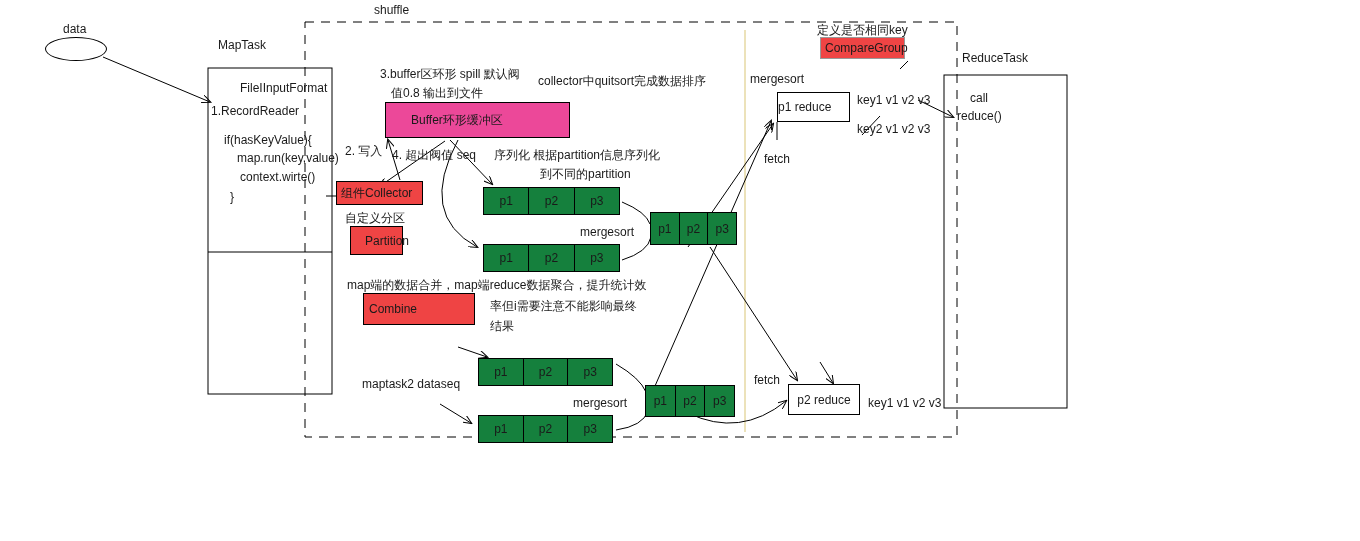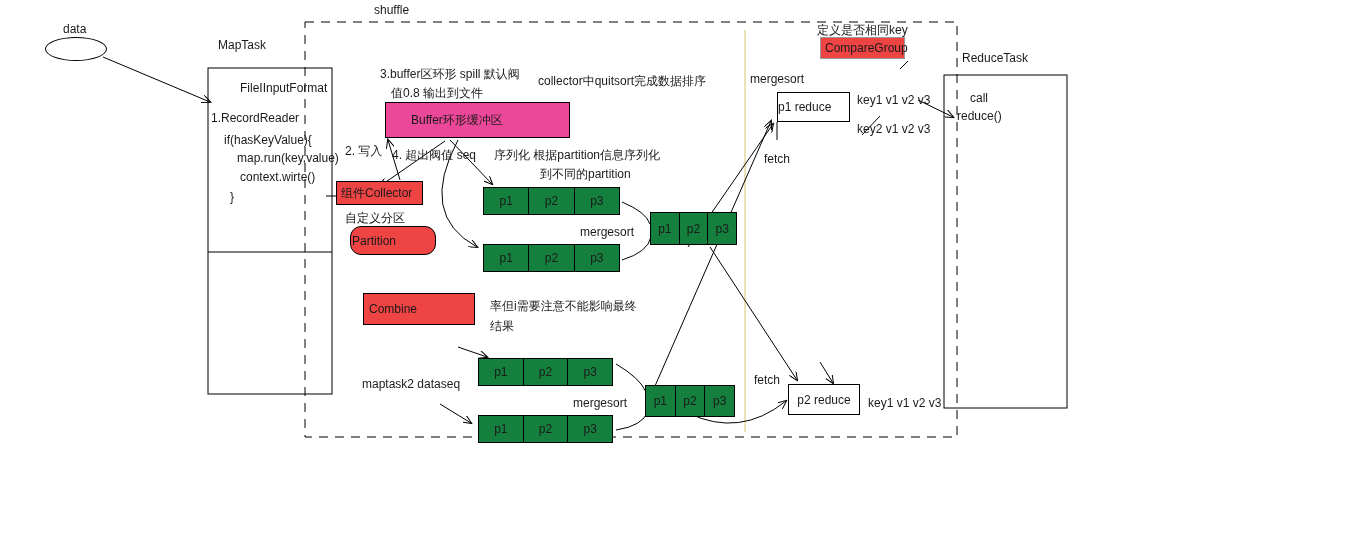--- a/index.html
+++ b/index.html
@@ -81,41 +81,41 @@
   </svg>
 
   <div class="ellipse" style="left:45px;top:37px;width:60px;height:22px;"></div>
   <div class="lbl" style="left:63px;top:22px;">data</div>
 
   <div class="lbl" style="left:374px;top:3px;">shuffle</div>
   <div class="lbl" style="left:218px;top:38px;">MapTask</div>
   <div class="lbl" style="left:962px;top:51px;">ReduceTask</div>
 
   <div class="lbl" style="left:240px;top:81px;">FileIInputFormat</div>
-  <div class="lbl code" style="left:211px;top:111px;text-align:center;">1.RecordReader</div>
+  <div class="lbl code" style="left:211px;top:104px;text-align:center;">1.RecordReader</div>
   <div class="lbl code" style="left:224px;top:133px;">if(hasKeyValue){</div>
   <div class="lbl code" style="left:237px;top:151px;">map.run(key,value)</div>
   <div class="lbl code" style="left:240px;top:170px;">context.wirte()</div>
   <div class="lbl code" style="left:230px;top:190px;">}</div>
 
   <div class="lbl" style="left:345px;top:143px;">2. 写入</div>
   <div class="lbl" style="left:380px;top:66px;">3.buffer区环形 spill 默认阀</div>
   <div class="lbl" style="left:391px;top:85px;">值0.8 输出到文件</div>
   <div class="lbl" style="left:392px;top:147px;">4. 超出阀值 seq</div>
   <div class="lbl" style="left:538px;top:73px;">collector中quitsort完成数据排序</div>
 
   <div class="box tan center" style="left:385px;top:102px;width:185px;height:36px;padding-left:25px;">
     <span>Buffer环形缓冲区</span>
   </div>
 
   <div class="box gray center" style="left:336px;top:181px;width:87px;height:24px;padding-left:4px;">
     <span>组件Collector</span>
   </div>
   <div class="lbl" style="left:345px;top:210px;">自定义分区</div>
-  <div class="box gray center" style="left:350px;top:226px;width:86px;height:29px;padding-left:1px;border-radius:11px;">
+  <div class="box gray center" style="left:350px;top:226px;width:53px;height:29px;padding-left:14px;">
     <span>Partition</span>
   </div>
   <div class="box gray center" style="left:363px;top:293px;width:112px;height:32px;padding-left:5px;">
     <span>Combine</span>
   </div>
 
   <div class="lbl" style="left:494px;top:147px;">序列化 根据partition信息序列化</div>
   <div class="lbl" style="left:540px;top:166px;">到不同的partition</div>
 
   <div class="prow" style="left:483px;top:187px;width:137px;height:28px;">
@@ -123,20 +123,21 @@
     <div class="cell">p2</div>
     <div class="cell">p3</div>
   </div>
   <div class="lbl" style="left:580px;top:225px;">mergesort</div>
   <div class="prow" style="left:483px;top:244px;width:137px;height:28px;">
     <div class="cell">p1</div>
     <div class="cell">p2</div>
     <div class="cell">p3</div>
   </div>
 
+  <div class="lbl" style="left:347px;top:277px;">map端的数据合并，map端reduce数据聚合，提升统计效</div>
   <div class="lbl" style="left:490px;top:298px;">率但i需要注意不能影响最终</div>
   <div class="lbl" style="left:490px;top:318px;">结果</div>
 
   <div class="lbl" style="left:362px;top:377px;">maptask2 dataseq</div>
   <div class="prow" style="left:478px;top:358px;width:135px;height:28px;">
     <div class="cell">p1</div>
     <div class="cell">p2</div>
     <div class="cell">p3</div>
   </div>
   <div class="lbl" style="left:573px;top:396px;">mergesort</div>

